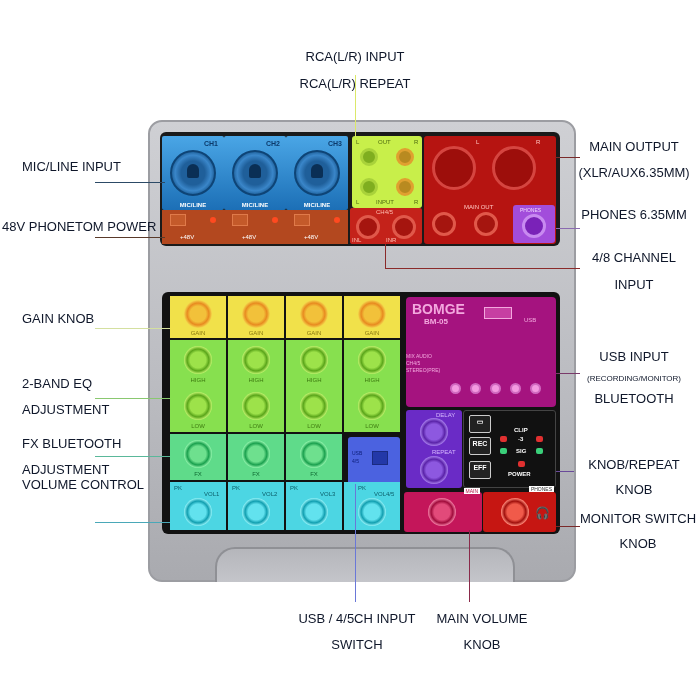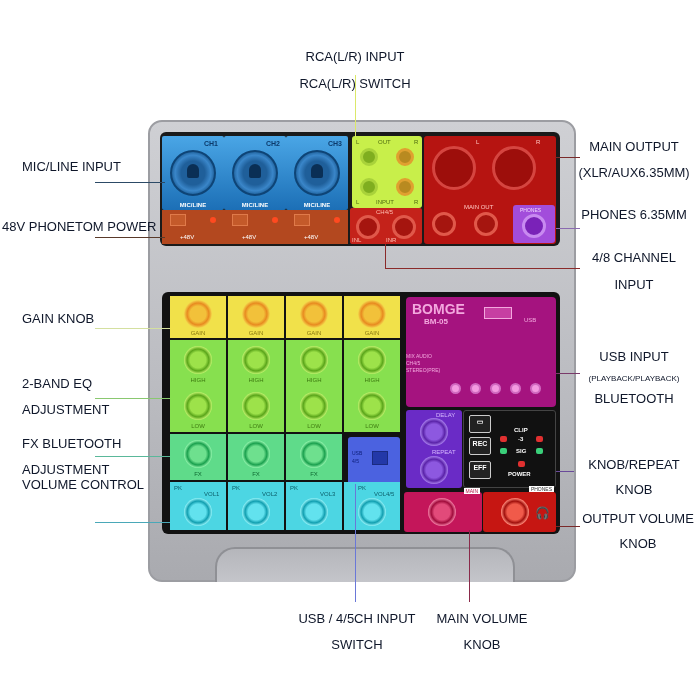--- a/index.html
+++ b/index.html
@@ -306,37 +306,37 @@
 <div class="leader" style="left:95px;top:398px;width:75px;background:#8ac870"></div>
 <div class="leader" style="left:95px;top:456px;width:75px;background:#5ab89a"></div>
 <div class="leader" style="left:95px;top:522px;width:75px;background:#4aa8b8"></div>
 <div class="leader" style="left:556px;top:373px;width:24px;background:#7a3a6a"></div>
 <div class="leader" style="left:556px;top:471px;width:18px;background:#6a4a9a"></div>
 <div class="leader" style="left:556px;top:526px;width:24px;background:#7a2a2a"></div>
 <div class="vleader" style="left:355px;top:484px;height:118px;background:#6a78d8"></div>
 <div class="vleader" style="left:469px;top:530px;height:72px;background:#8a2a4a"></div>
 
 <span class="label center" style="left:355px;top:50px">RCA(L/R) INPUT</span>
-<span class="label center" style="left:355px;top:77px">RCA(L/R) SWITCH</span>
+<span class="label center" style="left:355px;top:77px">RCA(L/R) REPEAT</span>
 <span class="label" style="left:22px;top:160px">MIC/LINE INPUT</span>
 <span class="label" style="left:2px;top:220px">48V PHONETOM POWER</span>
 <span class="label center" style="left:634px;top:140px">MAIN OUTPUT</span>
 <span class="label center" style="left:634px;top:166px">(XLR/AUX6.35MM)</span>
 <span class="label center" style="left:634px;top:208px">PHONES 6.35MM</span>
 <span class="label center" style="left:634px;top:251px">4/8 CHANNEL</span>
 <span class="label center" style="left:634px;top:278px">INPUT</span>
 <span class="label" style="left:22px;top:312px">GAIN KNOB</span>
 <span class="label" style="left:22px;top:377px">2-BAND EQ</span>
 <span class="label" style="left:22px;top:403px">ADJUSTMENT</span>
 <span class="label" style="left:22px;top:437px">FX BLUETOOTH</span>
 <span class="label" style="left:22px;top:463px">ADJUSTMENT</span>
 <span class="label" style="left:22px;top:478px">VOLUME CONTROL</span>
 <span class="label center" style="left:634px;top:350px">USB INPUT</span>
-<span class="label small center" style="left:634px;top:375px">(PLAYBACK/PLAYBACK)</span>
+<span class="label small center" style="left:634px;top:375px">(RECORDING/MONITOR)</span>
 <span class="label center" style="left:634px;top:392px">BLUETOOTH</span>
 <span class="label center" style="left:634px;top:458px">KNOB/REPEAT</span>
 <span class="label center" style="left:634px;top:483px">KNOB</span>
-<span class="label center" style="left:638px;top:512px">OUTPUT VOLUME</span>
+<span class="label center" style="left:638px;top:512px">MONITOR SWITCH</span>
 <span class="label center" style="left:638px;top:537px">KNOB</span>
 <span class="label center" style="left:357px;top:612px">USB / 4/5CH INPUT</span>
 <span class="label center" style="left:357px;top:638px">SWITCH</span>
 <span class="label center" style="left:482px;top:612px">MAIN VOLUME</span>
 <span class="label center" style="left:482px;top:638px">KNOB</span>
 
 </body></html>

